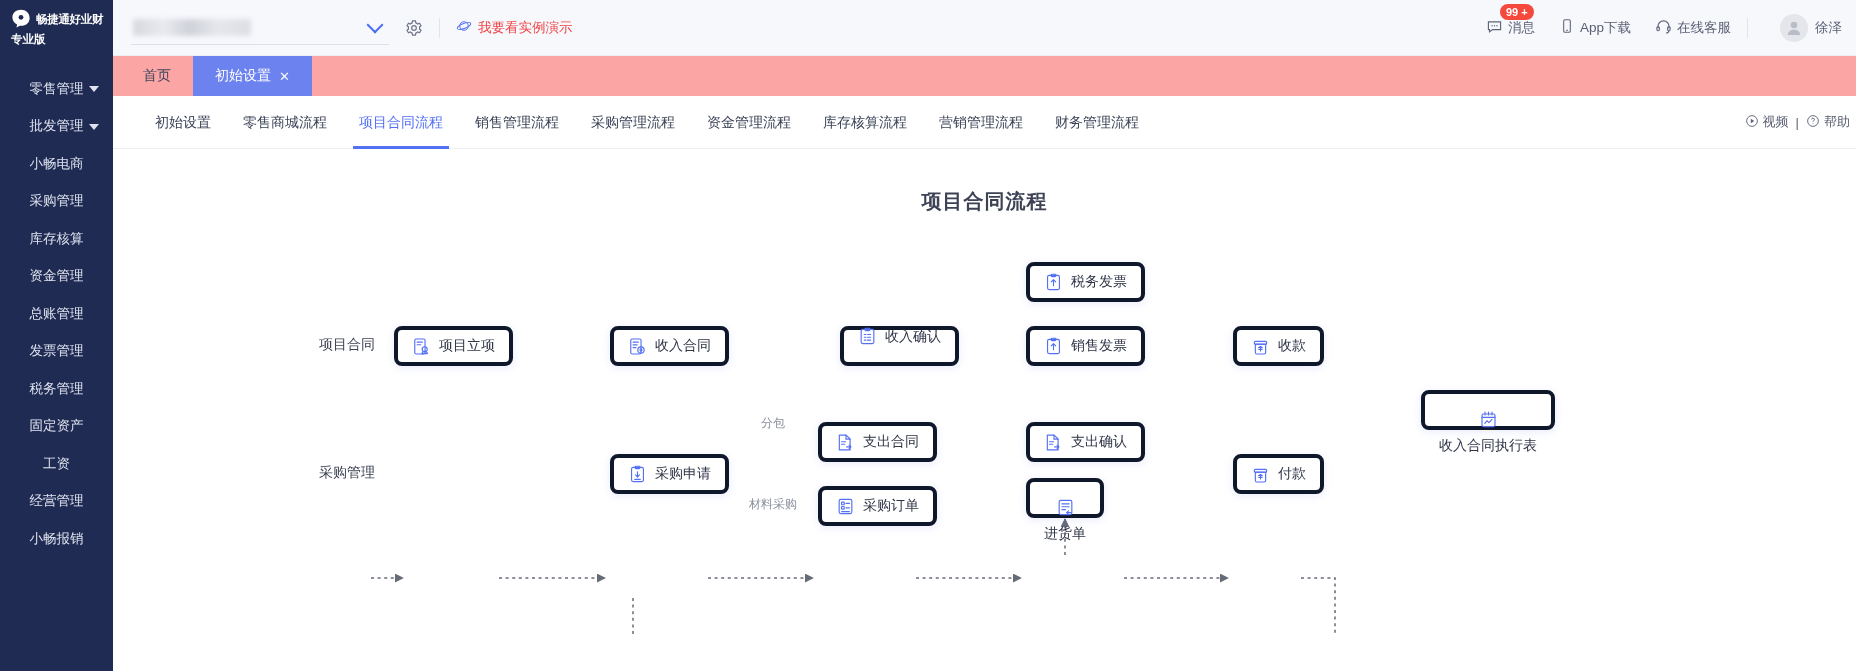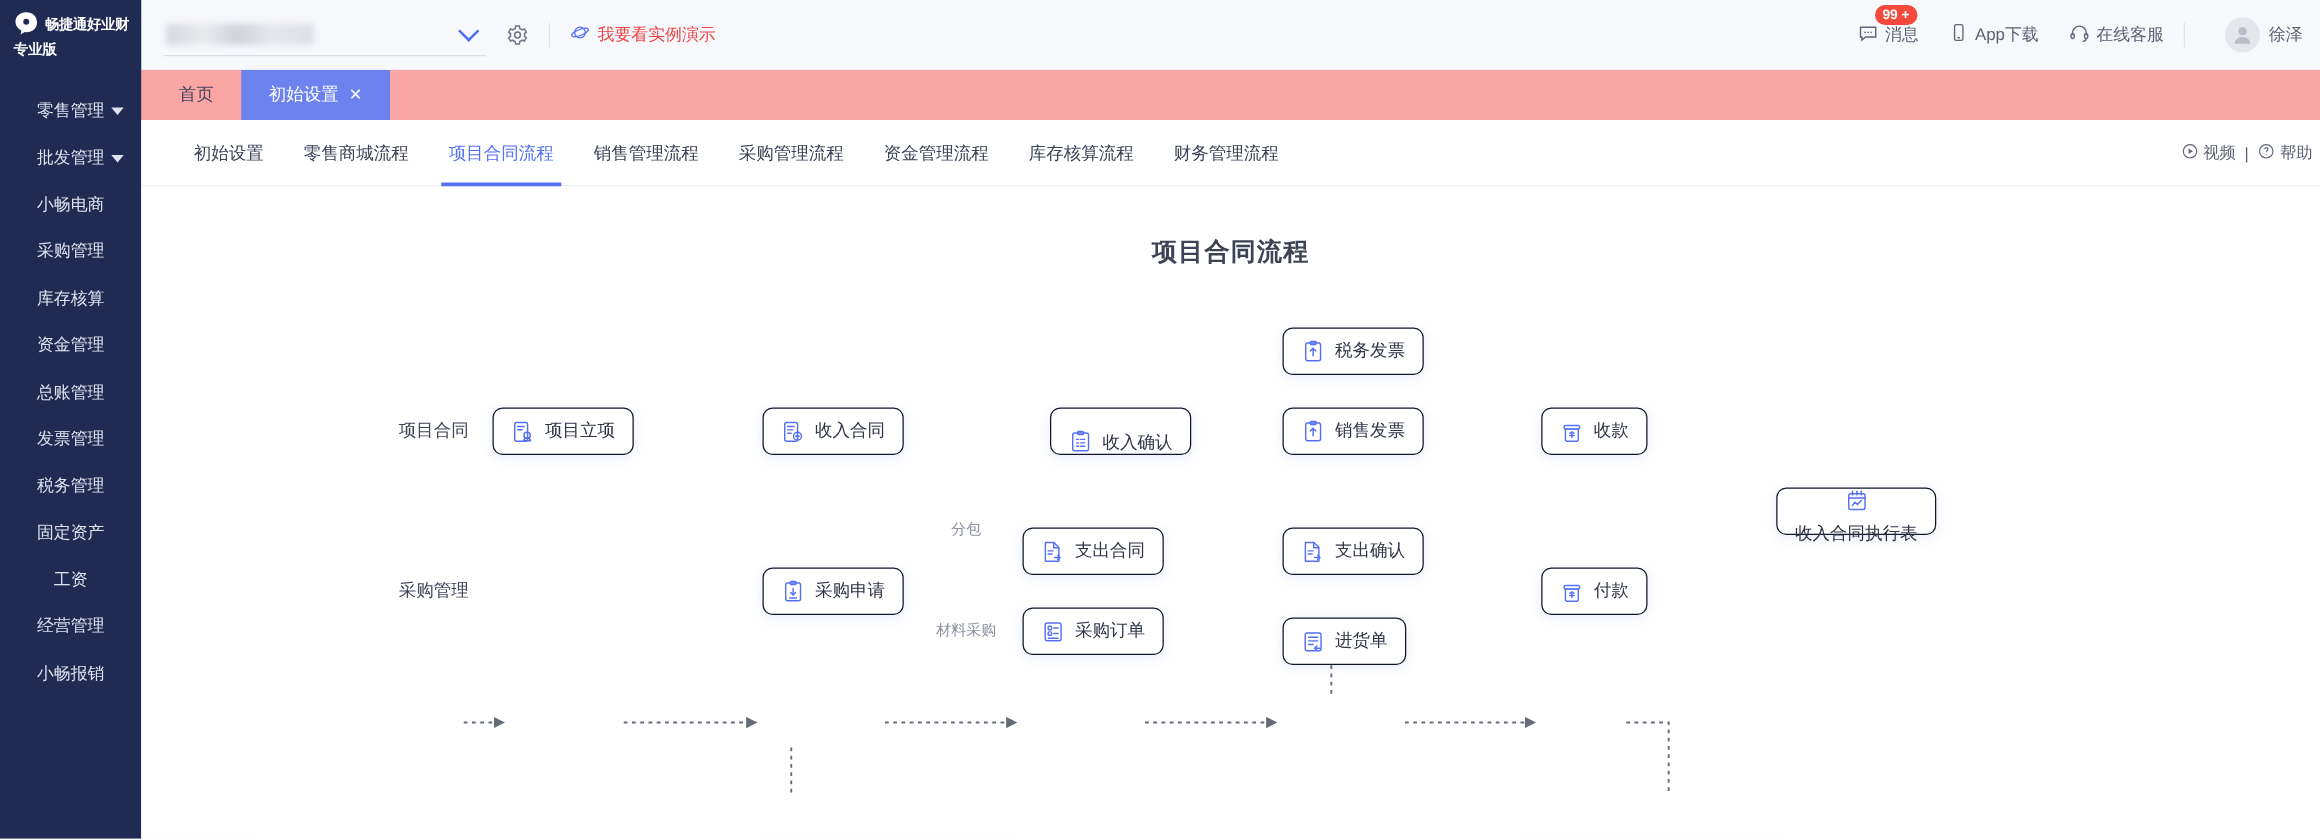--- a/index.html
+++ b/index.html
@@ -99,21 +99,21 @@
   .srlink { display: flex; align-items: center; gap: 4px; cursor: pointer; }
 
   .chart-title {
     text-align: center; font-size: 20px; color: #3d4255; padding-top: 39px; letter-spacing: 1px;
   }
 
   
   .canvas { position: relative; width: 100%; height: 420px; }
   .node {
     position: absolute; height: 38px; display: flex; align-items: center; gap: 8px;
-    background: #fff; border: 1px solid #0f172a; border-radius: 8px; padding: 0 14px;
+    background: #fff; border: 4px solid #0f172a; border-radius: 8px; padding: 16px 14px;
     box-shadow: 0 2px 9px rgba(84,112,243,.13); font-size: 14px; color: #2f3447;
     white-space: nowrap; cursor: pointer;
   }
   .node .ico { width: 19px; height: 19px; flex: 0 0 19px; display: flex; }
   .rowlabel { position: absolute; font-size: 14px; color: #3d4255; white-space: nowrap; }
   .edgelabel { position: absolute; font-size: 12px; color: #8a8f9e; white-space: nowrap; }
   svg.edges { position: absolute; inset: 0; width: 100%; height: 100%; pointer-events: none; }
 </style>
 </head>
 <body>
@@ -263,20 +263,21 @@
     <section class="content">
       <div class="subtabs">
         <div id="stabs" style="display:flex;align-items:center">
             <div class="stab">初始设置</div>
             <div class="stab">零售商城流程</div>
             <div class="stab active">项目合同流程</div>
             <div class="stab">销售管理流程</div>
             <div class="stab">采购管理流程</div>
             <div class="stab">资金管理流程</div>
             <div class="stab">库存核算流程</div>
+            <div class="stab">营销管理流程</div>
             <div class="stab">财务管理流程</div>
           </div>
         <div class="subtabs-right">
           <span class="srlink">
             <span>
               <svg viewBox="0 0 24 24" width="14" height="14" fill="none" stroke="#606479" stroke-width="1.6">
                 <circle cx="12" cy="12" r="9.2"></circle>
                   <path d="M10 8.2l6 3.8-6 3.8z" fill="#606479" stroke="none"></path>
               </svg>
             </span>
@@ -448,21 +449,21 @@
               <svg viewBox="0 0 24 24" width="19" height="19" fill="none" stroke="#5470f3" stroke-width="1.45" stroke-linecap="round" stroke-linejoin="round">
                 <path d="M4.2 2.6h8.6l5 5v13.8h-13.6z"></path>
                 <path d="M12.6 2.6v5.2h5"></path>
                 <line x1="7" y1="11" x2="12" y2="11"></line>
                 <line x1="7" y1="14.2" x2="11" y2="14.2"></line>
                 <path d="M13.4 17.6h5.4M16.6 15.4l2.4 2.2-2.4 2.2"></path>
               </svg>
             </span>
             <span>支出确认</span>
           </div>
-          <div class="node" style="left: 913px; top: 279px;">
+          <div class="node" style="left: 913px; top: 263px; flex-direction: column;">
             <span class="ico">
               <svg viewBox="0 0 24 24" width="19" height="19" fill="none" stroke="#5470f3" stroke-width="1.45" stroke-linecap="round" stroke-linejoin="round">
                 <rect x="4" y="3" width="16" height="18" rx="2"></rect>
                 <line x1="7.4" y1="7.4" x2="16.6" y2="7.4"></line>
                 <line x1="7.4" y1="11" x2="16.6" y2="11"></line>
                 <line x1="7.4" y1="14.6" x2="12" y2="14.6"></line>
                 <path d="M19 18.4h-5.6M15.8 16.2l-2.4 2.2 2.4 2.2"></path>
               </svg>
             </span>
             <span>进货单</span>

